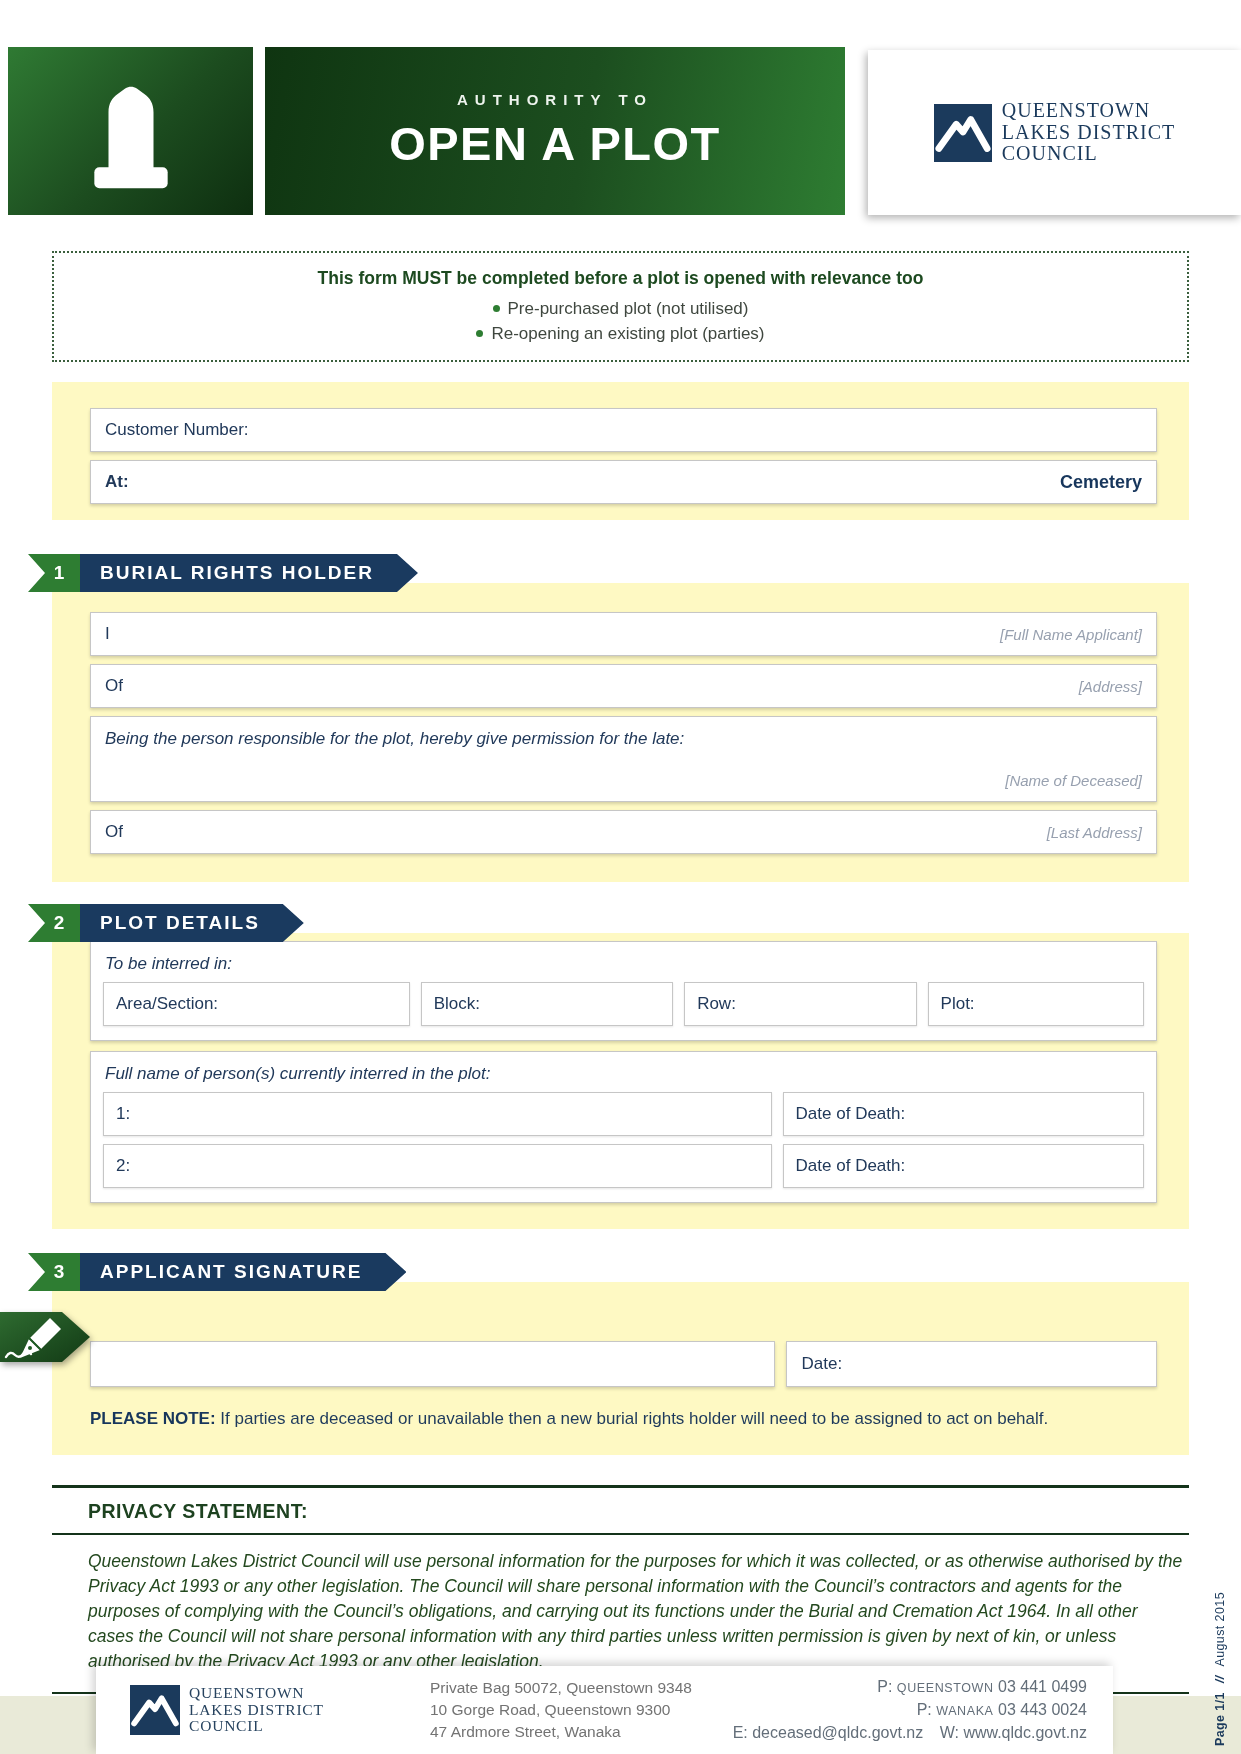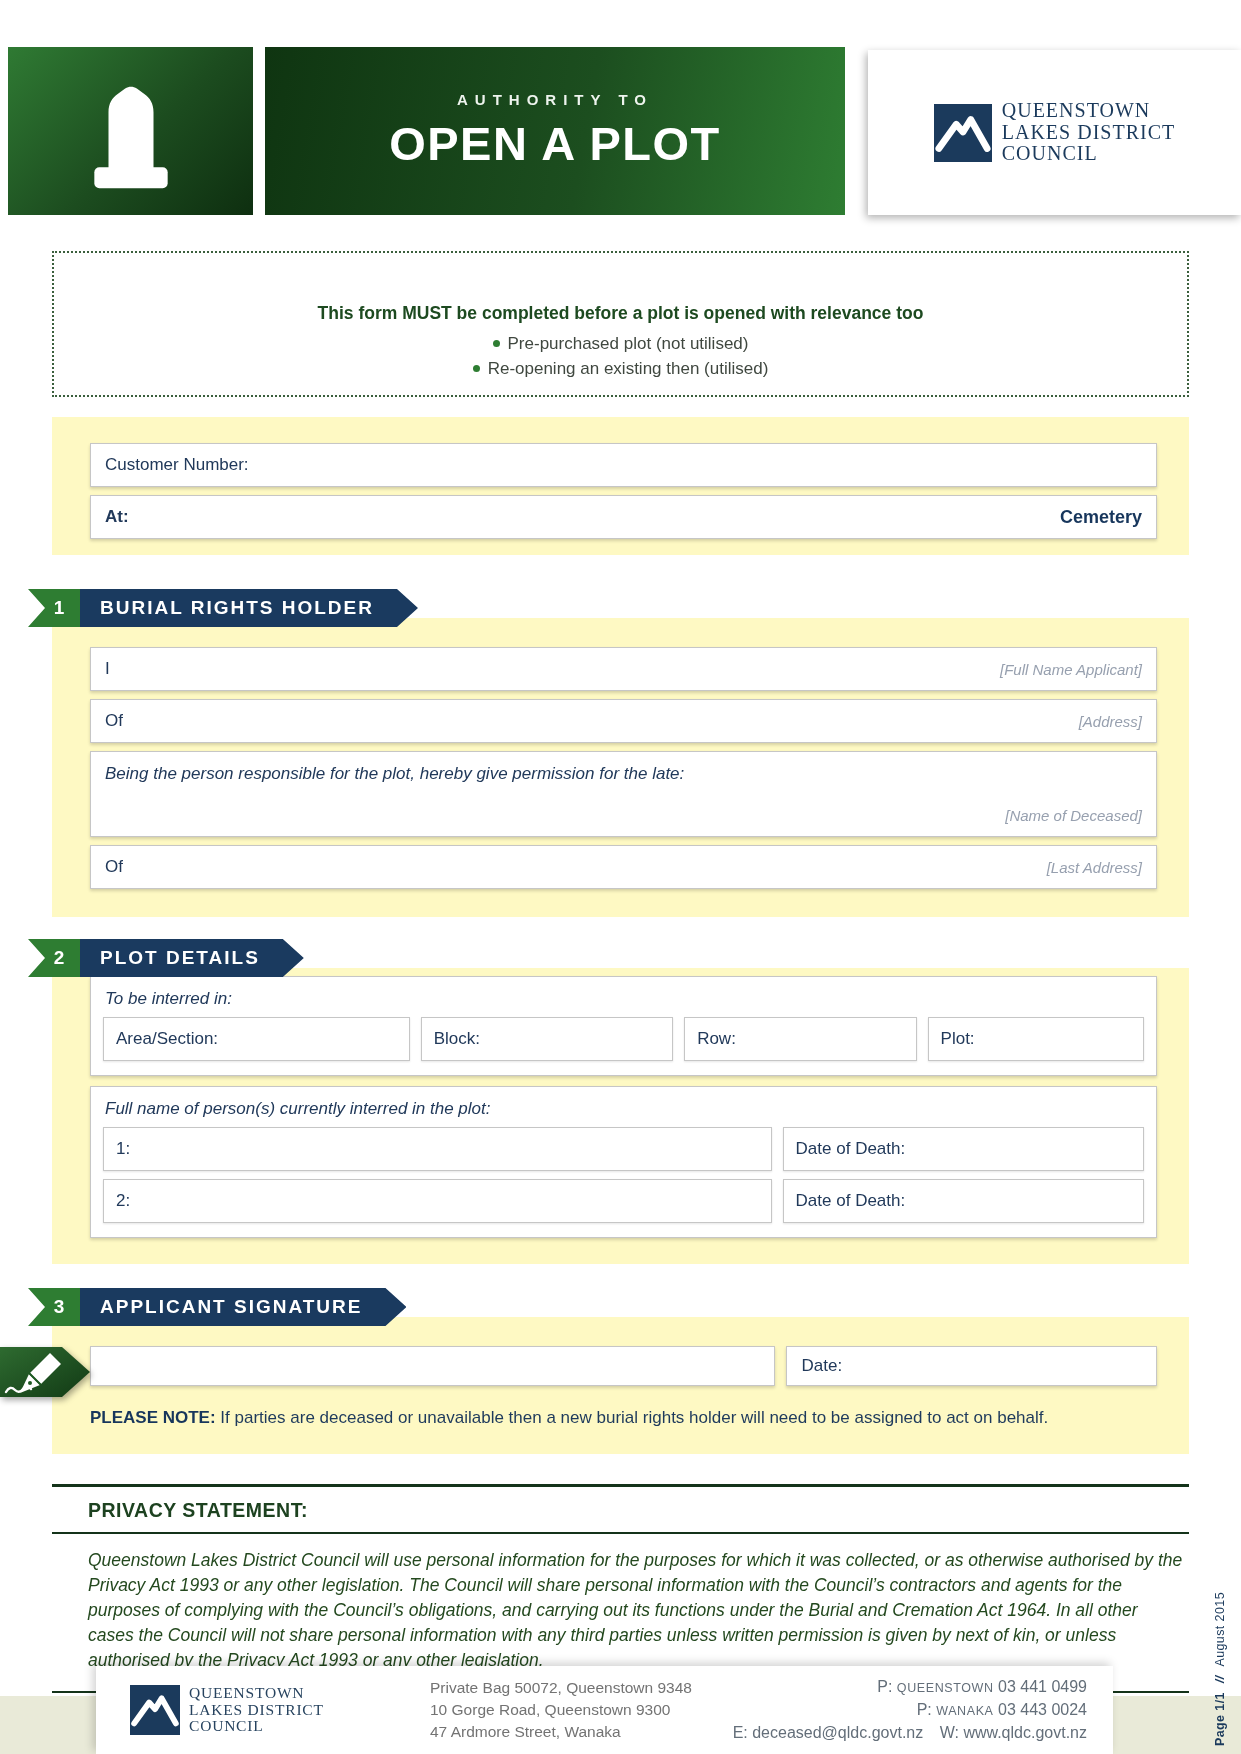--- a/index.html
+++ b/index.html
@@ -33,21 +33,21 @@
     font-family:"Liberation Serif", serif;color:#1b3a5c;
     font-size:20px;line-height:1.08;letter-spacing:1px;margin-left:10px;
   }
   .qldc-text.small{font-size:15.5px;letter-spacing:0.8px;margin-left:9px;color:#27435f;}
   
   .content{position:relative;padding-top:251px;}
   .notice{
     margin:0 52px;border:2px dotted #3a5f3d;background:#ffffff;
     padding:15px 10px 14px;text-align:center;
   }
-  .notice-title{font-size:17.5px;font-weight:bold;color:#1d4a20;margin-bottom:7px;margin-top:35px;}
+  .notice-title{font-size:17.5px;font-weight:bold;color:#1d4a20;margin-bottom:7px;}
   .notice-line{font-size:17px;color:#3f473f;line-height:25px;}
   .bullet{
     display:inline-block;width:7px;height:7px;border-radius:50%;
     background:#2e7d32;margin:0 8px 2px 0;vertical-align:middle;
   }
   
   .panel{
     margin:0 52px;background:#fef9c3;
     padding:26px 32px 16px 38px;
   }
@@ -101,21 +101,21 @@
   .w1{flex:1.40;text-align:right;} .w2{flex:1.13;} .w3{flex:1.03;} .w4{flex:0.95;}
   .pair-row{display:flex;gap:11px;margin-top:8px;}
   .pair-row .name{flex:1.85;}
   .pair-row .dod{flex:1;}
   .pair-row .sub-field{width:100%;}
   
   .sig-panel{position:relative;}
   .sig-row{display:flex;gap:11px;}
   .sig-row .sigbox{flex:1.85;}
   .sig-row .datebox{flex:1;}
-  .sig-row .frow{margin-bottom:0;height:40px;width:100%;}
+  .sig-row .frow{margin-bottom:0;height:46px;width:100%;margin-top:30px;}
   .pen-wrap{position:absolute;left:-52px;top:24px;z-index:4;filter:drop-shadow(2px 3px 3px rgba(0,0,0,0.35));}
   .note-line{margin-top:22px;font-size:17px;color:#1e3a5c;}
   .note-line .b{color:#17365c;}
   
   .privacy{margin:30px 52px 0;}
   .rule-thick{border-top:3px solid #14331a;}
   .rule-mid{border-top:2px solid #14331a;}
   .privacy-title{
     font-size:19.5px;font-weight:bold;color:#1d4220;
     padding:12px 0 10px 36px;letter-spacing:0.5px;
@@ -181,21 +181,21 @@
 
 <div class="content">
 
   
   <div class="notice">
     <div class="notice-title">This form MUST be completed before a plot is opened with relevance too</div>
     <div class="notice-line">
       <span class="bullet"></span><span>Pre-purchased plot (not utilised)</span>
     </div>
     <div class="notice-line">
-      <span class="bullet"></span><span>Re-opening an existing then (utilised)</span>
+      <span class="bullet"></span><span>Re-opening an existing plot (parties)</span>
     </div>
   </div>
 
   
   <div class="panel" style="margin-top:20px;">
     <div class="frow">
       <span>Customer Number:</span>
     </div>
     <div class="frow">
       <span class="b">At:</span>

